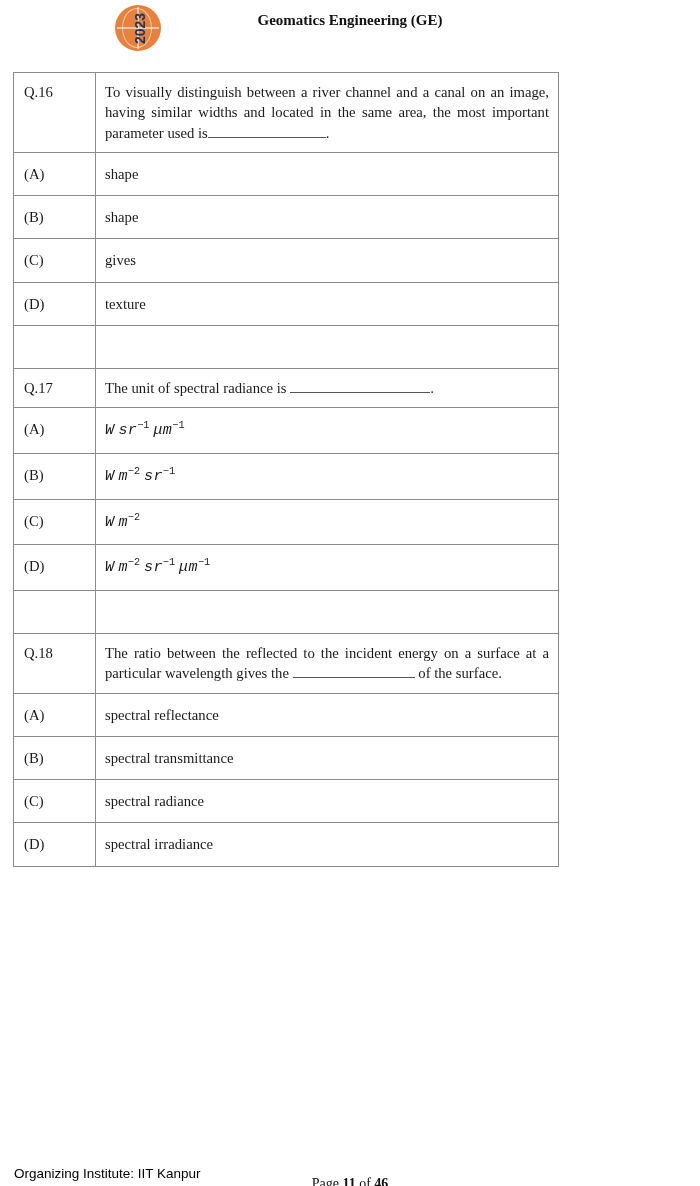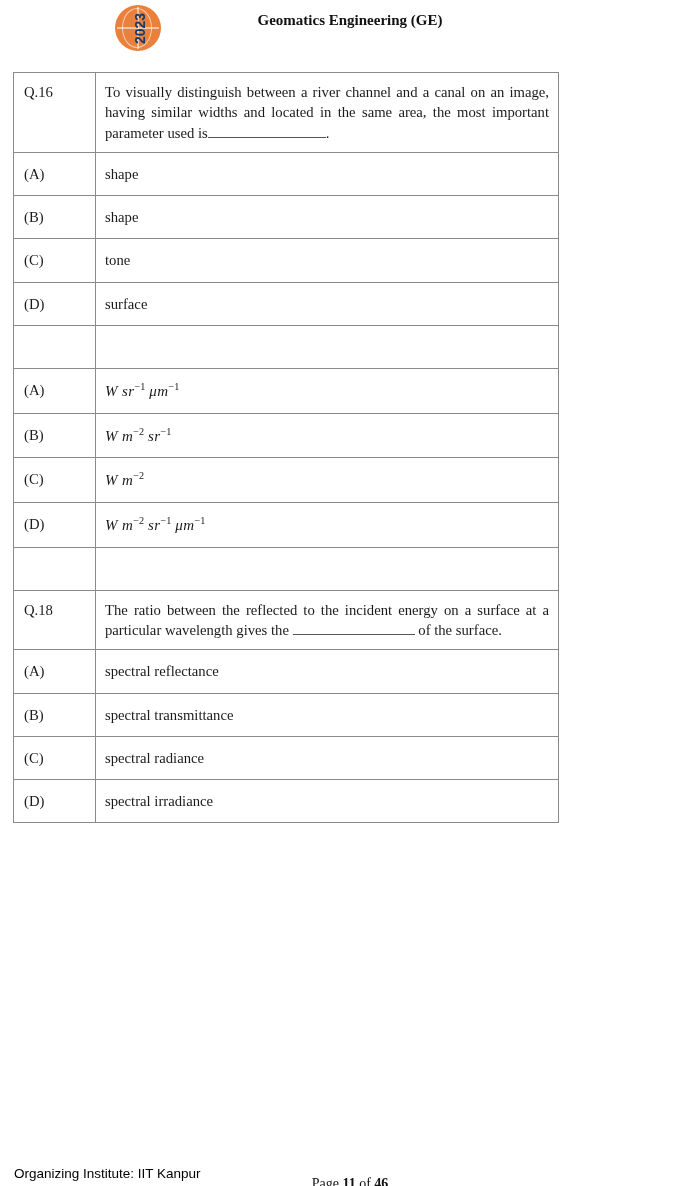--- a/index.html
+++ b/index.html
@@ -146,21 +146,21 @@
   }
   .blank-line {
     display: inline-block;
     border-bottom: 1.3px solid #555;
     vertical-align: baseline;
   }
   .blank-w1 { width: 118px; }
   .blank-w2 { width: 140px; }
   .blank-w3 { width: 122px; }
   .formula {
-    font-family: Liberation Serif, serif;
+    font-family: Liberation Mono, monospace;
     font-style: italic;
     font-size: 15px;
     letter-spacing: 0.4px;
   }
   .formula sup {
     font-size: 0.68em;
     font-style: normal;
     vertical-align: super;
     letter-spacing: 0;
   }
@@ -217,31 +217,35 @@
     <tr class="opt-row">
       <td class="col-label">(A)</td>
       <td>shape</td>
     </tr>
     <tr class="opt-row">
       <td class="col-label">(B)</td>
       <td>shape</td>
     </tr>
     <tr class="opt-row">
       <td class="col-label">(C)</td>
-      <td>tone</td>
+      <td>gives</td>
     </tr>
     <tr class="opt-row">
       <td class="col-label">(D)</td>
-      <td>surface</td>
+      <td>texture</td>
     </tr>
     <tr class="spacer-row">
       <td></td>
       <td></td>
     </tr>
 
+    <tr class="q-row">
+      <td class="col-label">Q.17</td>
+      <td class="col-body"><span>The unit of spectral radiance is </span><span class="blank-line blank-w2"></span><span>.</span></td>
+    </tr>
     <tr class="opt-row">
       <td class="col-label">(A)</td>
       <td><span class="formula">W<span class="sp"></span>sr<sup>−1</sup><span class="sp"></span>μm<sup>−1</sup></span></td>
     </tr>
     <tr class="opt-row">
       <td class="col-label">(B)</td>
       <td><span class="formula">W<span class="sp"></span>m<sup>−2</sup><span class="sp"></span>sr<sup>−1</sup></span></td>
     </tr>
     <tr class="opt-row">
       <td class="col-label">(C)</td>

